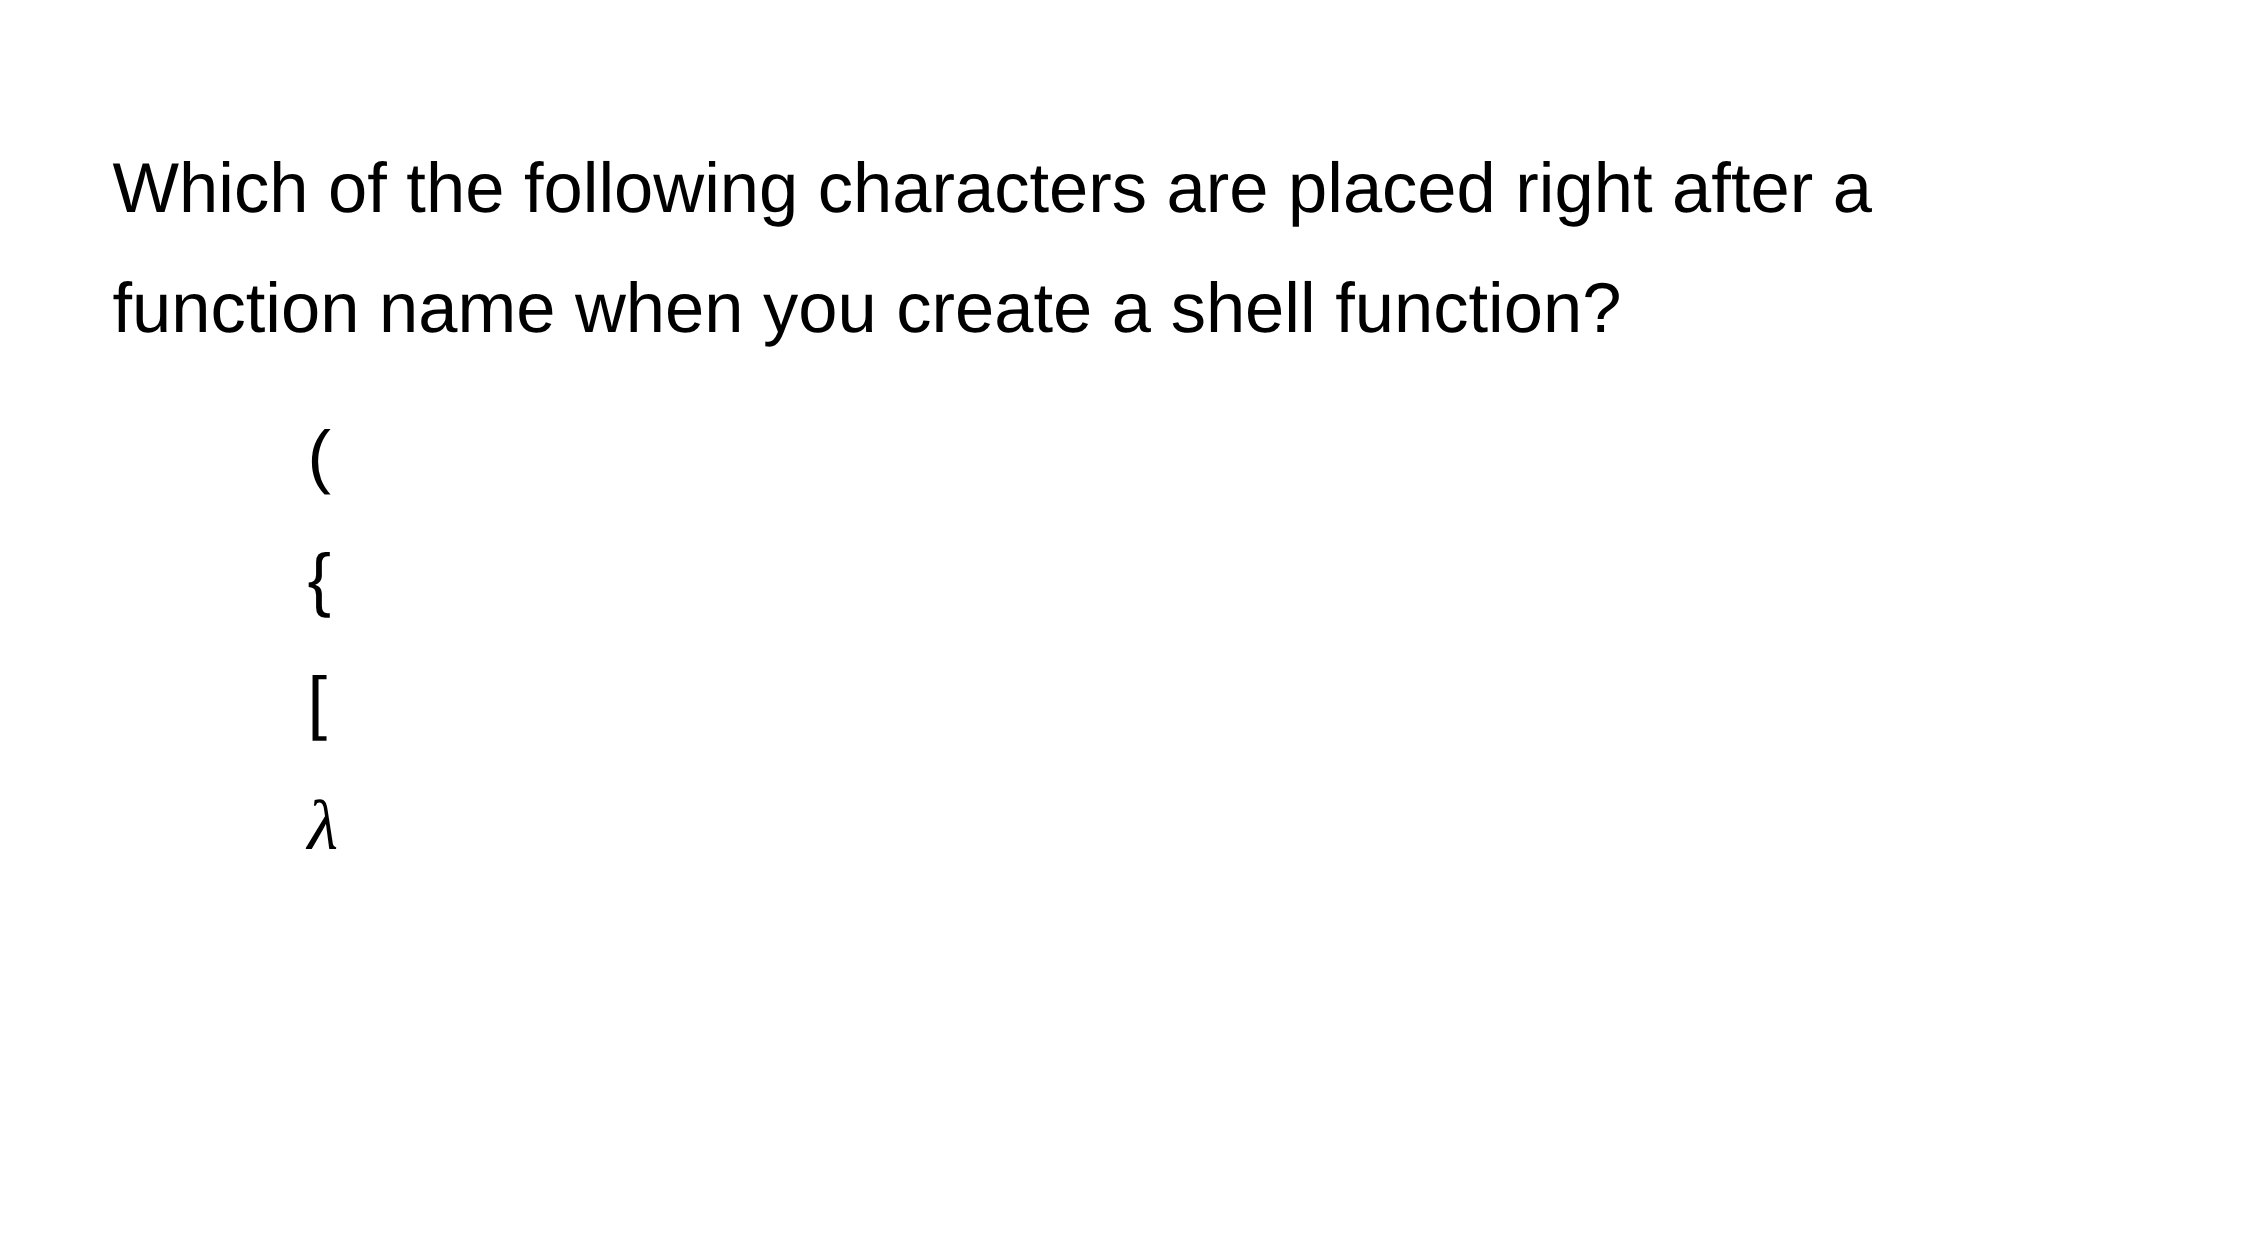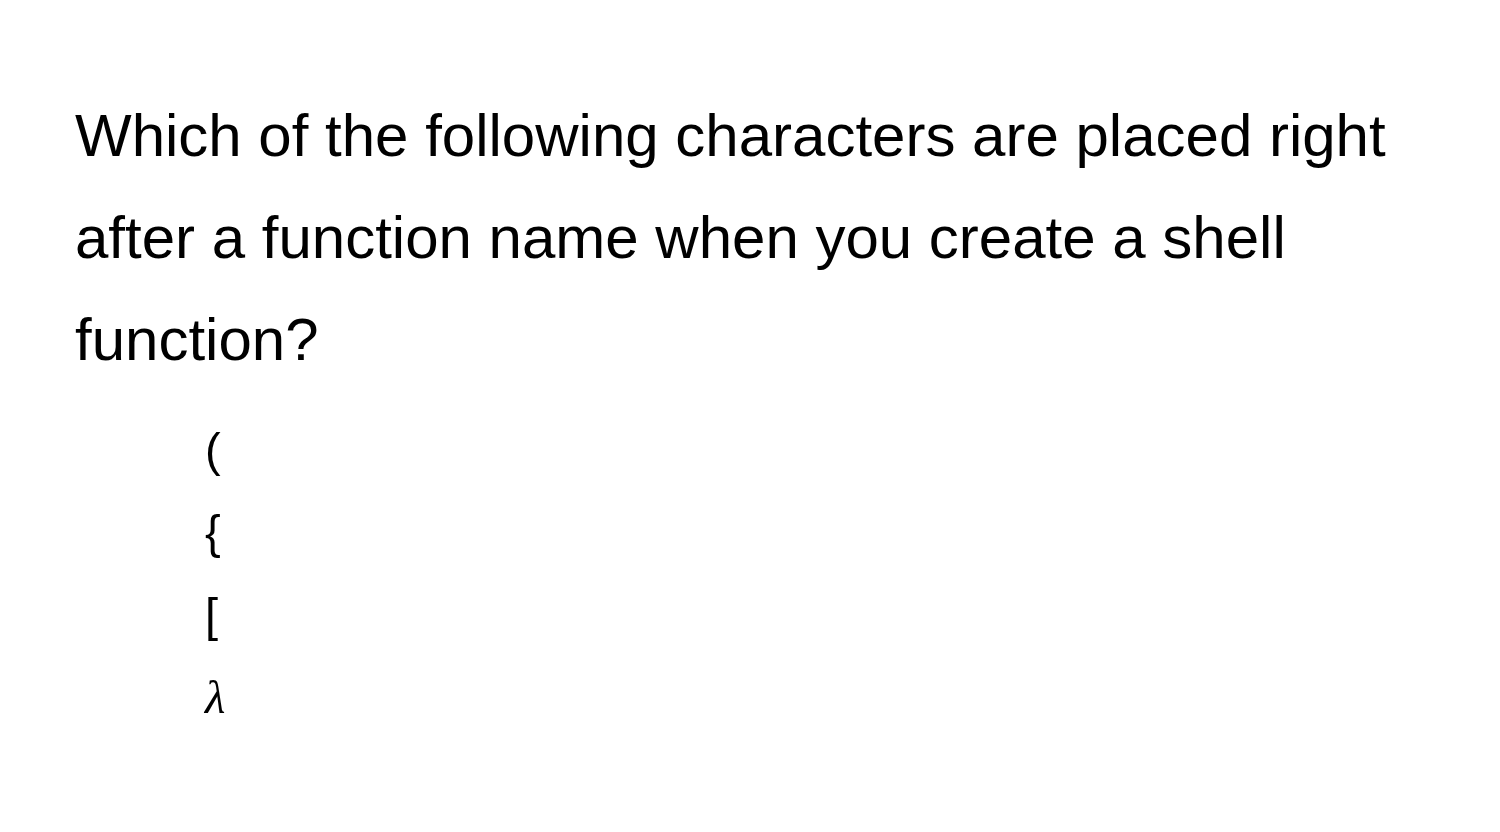--- a/index.html
+++ b/index.html
@@ -9,21 +9,21 @@
     }
     body {
       width: 1500px;
       height: 832px;
       background: #ffffff;
       font-family: -apple-system, BlinkMacSystemFont, "Segoe UI", Helvetica, Arial, sans-serif;
       color: #000000;
       padding: 85px 75px;
     }
     .question-text {
-      font-size: 60px;
+      font-size: 47px;
       line-height: 1.7;
       font-weight: 400;
       margin-bottom: 18px;
     }
     .options-list {
       padding-left: 130px;
     }
     .option-item {
       font-size: 47px;
       line-height: 1.75;

